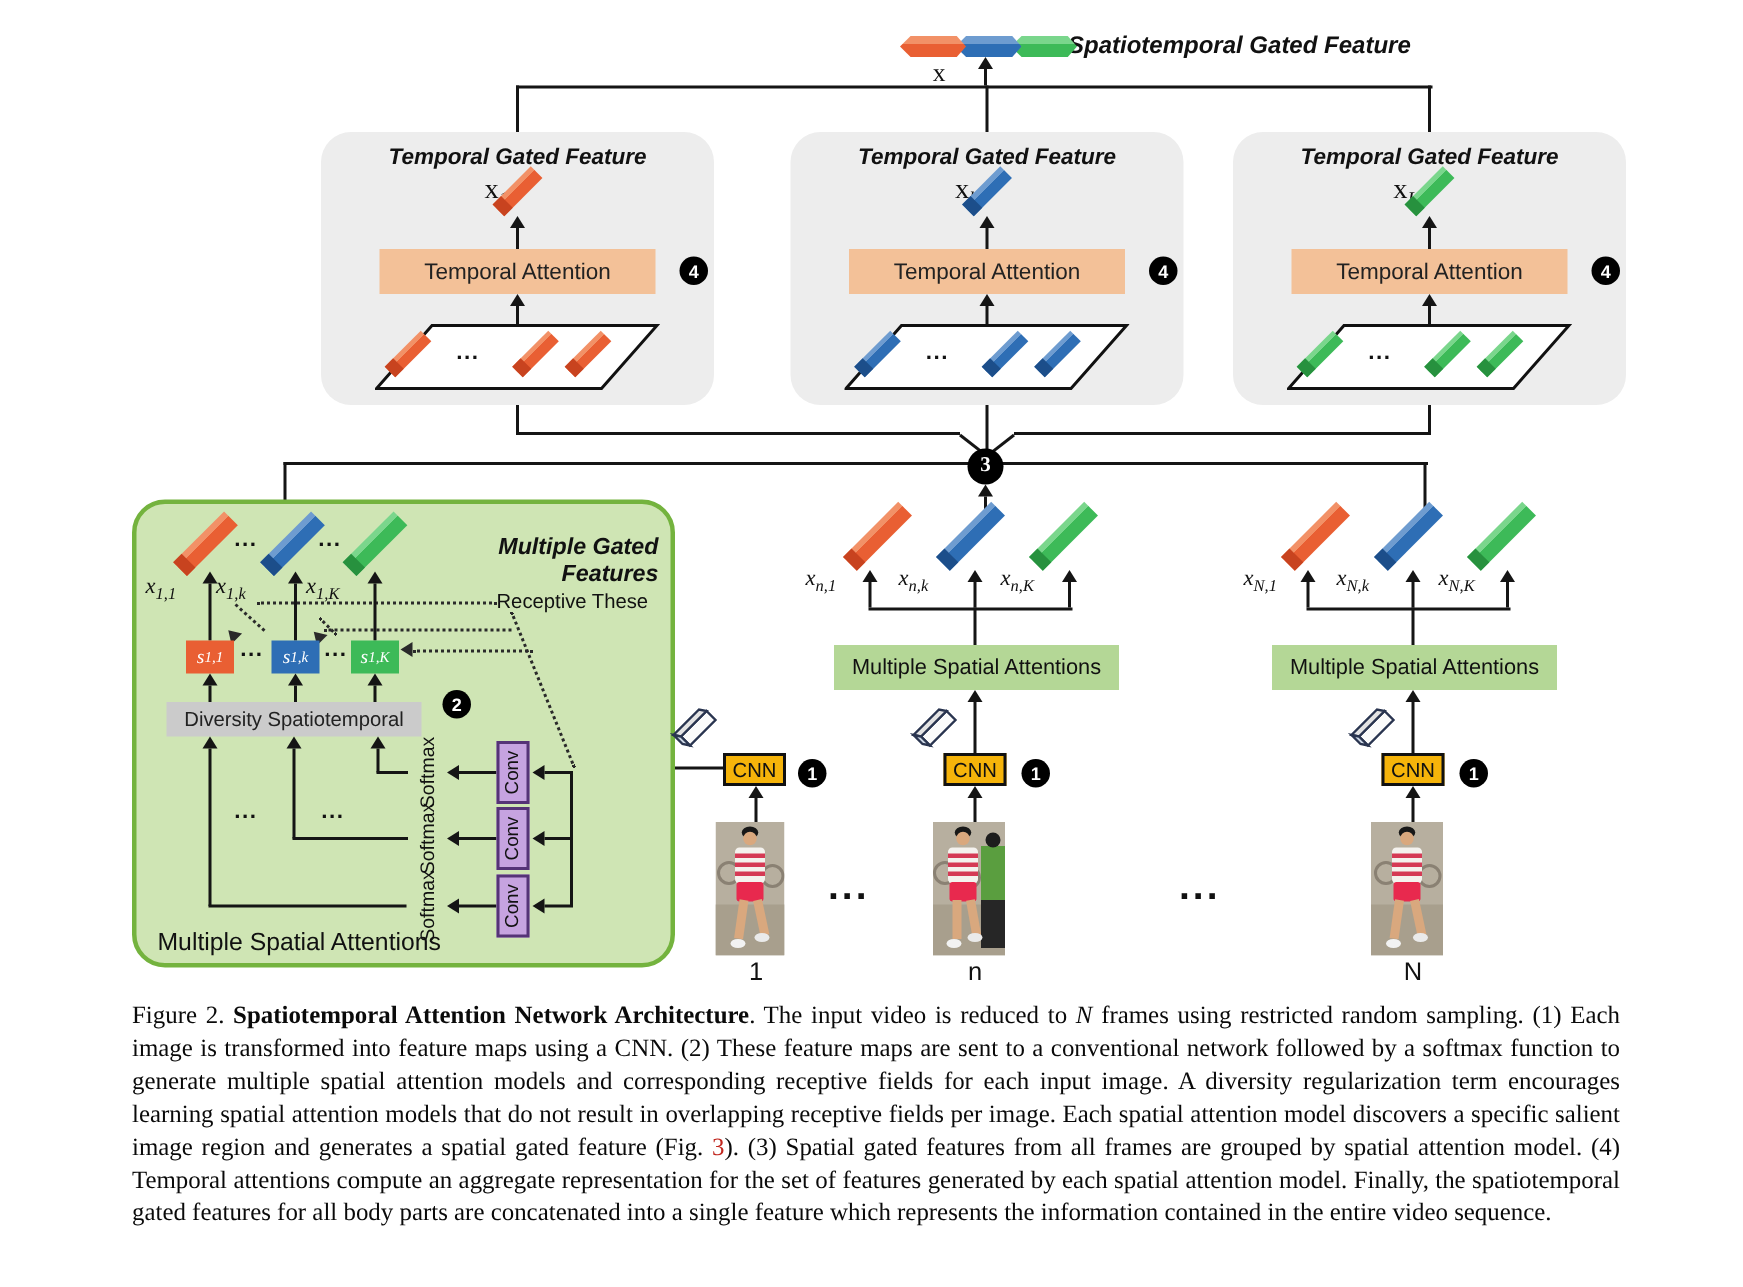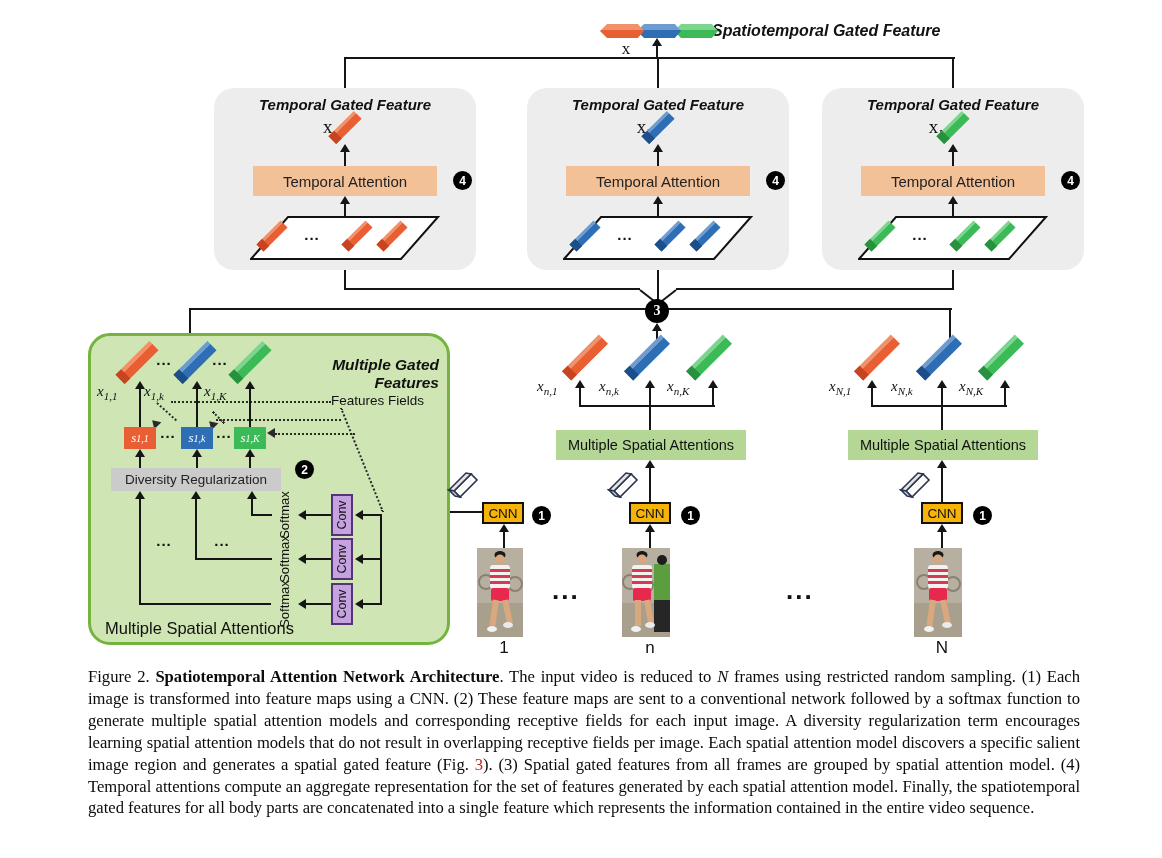--- a/index.html
+++ b/index.html
@@ -187,21 +187,21 @@
     <div class="dots gp" style="left:118px;top:15px;width:22px">...</div>
     <span class="bar g L48" style="left:135px;top:20px">
         <i></i>
       </span>
     <div class="sgf-title" style="left:180px;top:20px;width:168px;text-align:right">Multiple Gated Features</div>
 
     <span class="mathl" style="left:6px;top:47px"><span>x</span><sub>1,1</sub></span>
     <span class="mathl" style="left:53px;top:47px"><span>x</span><sub>1,k</sub></span>
     <span class="mathl" style="left:113px;top:47px"><span>x</span><sub>1,K</sub></span>
 
-    <div class="rf" style="left:240px;top:57px">Features Fields</div>
+    <div class="rf" style="left:240px;top:57px">Receptive These</div>
     <span class="dot-h" style="left:80px;top:65px;width:160px"></span>
     <span class="dot-h" style="left:125px;top:83px;width:125px"></span>
     <span class="dot-h" style="left:184px;top:97px;width:80px"></span>
     <span class="ah-left ah-dot" style="left:176px;top:92px;position:absolute"></span>
     <span class="dot-diag" style="left:250px;top:71px;width:112px;transform:rotate(68deg)"></span>
     <span class="dot-diag" style="left:66px;top:66px;width:26px;transform:rotate(42deg)"></span>
     <span class="ah-left ah-dot ah-dl" style="left:60px;top:82px;position:absolute"></span>
     <span class="dot-diag" style="left:122px;top:75px;width:16px;transform:rotate(45deg)"></span>
     <span class="ah-left ah-dot ah-dl" style="left:117px;top:83px;position:absolute"></span>
 
@@ -227,21 +227,21 @@
         <sub>1,K</sub>
       </div>
 
     <span class="ah-up" style="left:44px;top:113px"></span>
       <span class="vl" style="left:48px;top:121px;height:11px"></span>
     <span class="ah-up" style="left:101px;top:113px"></span>
       <span class="vl" style="left:105px;top:121px;height:11px"></span>
     <span class="ah-up" style="left:154px;top:113px"></span>
       <span class="vl" style="left:158px;top:121px;height:11px"></span>
 
-    <div class="dr">Diversity Regularization</div>
+    <div class="dr">Diversity Spatiotemporal</div>
     <div class="badge" style="left:204px;top:124px">2</div>
 
     <span class="ah-up" style="left:44px;top:155px"></span>
       <span class="vl" style="left:48px;top:163px;height:105px"></span>
     <span class="ah-up" style="left:100px;top:155px"></span>
       <span class="vl" style="left:104px;top:163px;height:60px"></span>
     <span class="ah-up" style="left:156px;top:155px"></span>
       <span class="vl" style="left:160px;top:163px;height:16px"></span>
     <span class="hl" style="left:160px;top:178px;width:21px"></span>
     <span class="hl" style="left:104px;top:222px;width:77px"></span>

